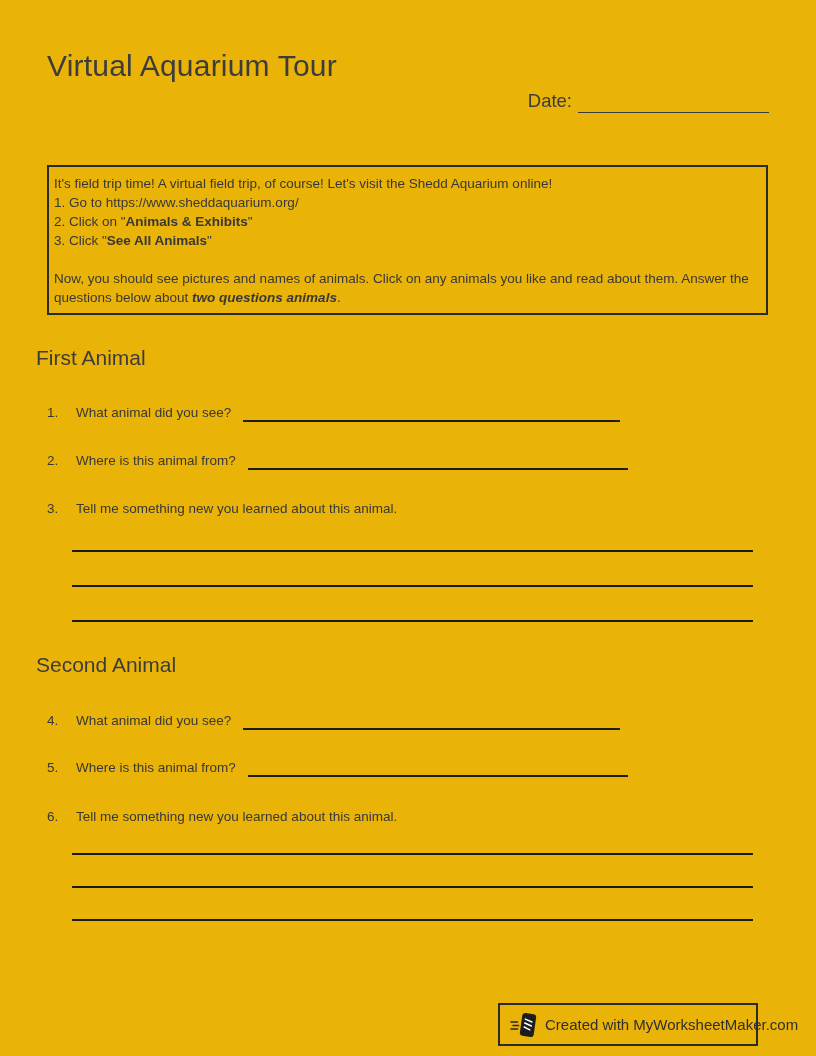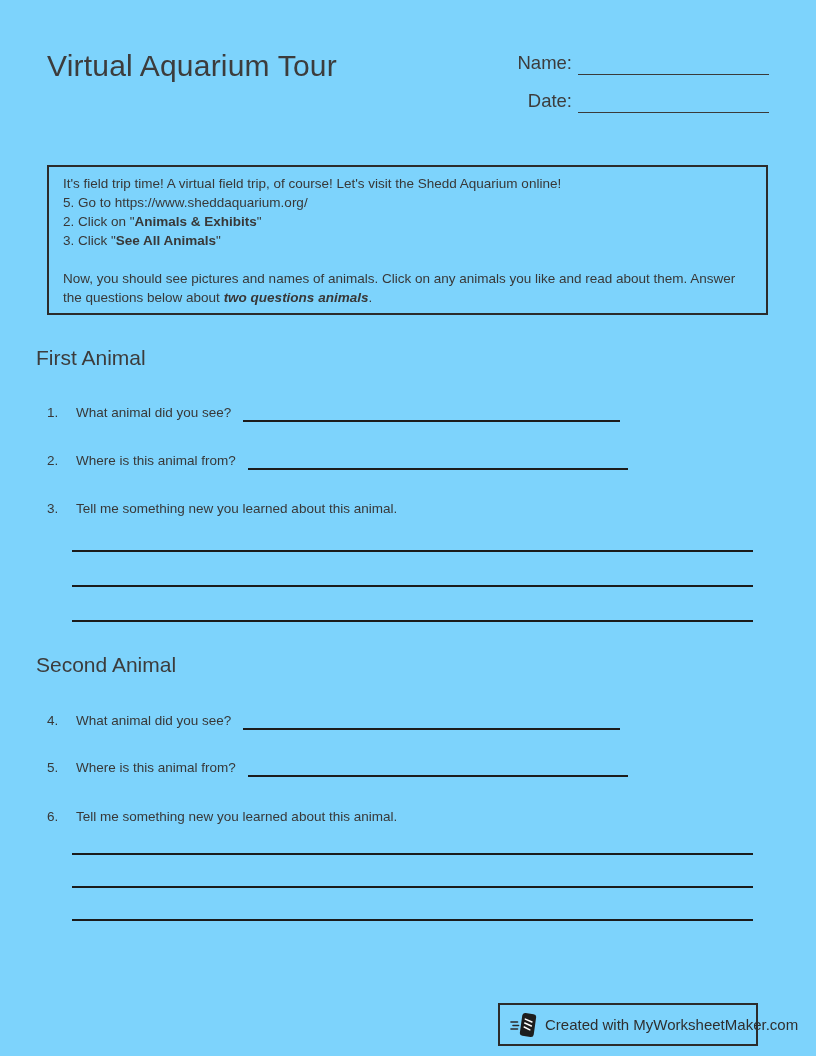--- a/index.html
+++ b/index.html
@@ -1,20 +1,20 @@
 <!DOCTYPE html>
 <html><head>
 <meta charset="utf-8">
 <style>
   html, body { margin: 0; padding: 0; background: #ffffff; }
   .page {
     position: relative;
     width: 816px;
     height: 1056px;
-    background: #7dd3fc;
+    background: #eab308;
     font-family: "Liberation Sans", sans-serif;
     color: #383838;
     overflow: hidden;
   }
 
   
   .doc-title {
     position: absolute;
     left: 47px;
     top: 49px;
@@ -45,21 +45,21 @@
   }
 
   
   .instructions {
     position: absolute;
     left: 47px;
     top: 165px;
     width: 721px;
     box-sizing: border-box;
     border: 2px solid #2b2b2b;
-    padding: 7px 11px 6px 14px;
+    padding: 7px 11px 6px 5px;
     font-size: 13.5px;
     line-height: 19px;
     color: #383838;
   }
   .instr-line { min-height: 19px; }
   .instr-line.blank { height: 19px; }
 
   
   .section-heading {
     position: absolute;
@@ -134,32 +134,28 @@
     white-space: nowrap;
   }
 </style>
 </head>
 <body>
 
 <div class="page">
 
   <div class="doc-title">Virtual Aquarium Tour</div>
 
-  <div class="field-row name">
-    <span class="field-label">Name:</span>
-    <span class="field-line"></span>
-  </div>
   <div class="field-row date">
     <span class="field-label">Date:</span>
     <span class="field-line"></span>
   </div>
 
   <div class="instructions">
       <div class="instr-line"><span>It's field trip time! A virtual field trip, of course! Let's visit the Shedd Aquarium online!</span></div>
-      <div class="instr-line"><span>5. Go to </span><span style="font-weight: 400;">https://www.sheddaquarium.org/</span></div>
+      <div class="instr-line"><span>1. Go to </span><span style="font-weight: 400;">https://www.sheddaquarium.org/</span></div>
       <div class="instr-line"><span>2. Click on "</span><span style="font-weight: 700;">Animals &amp; Exhibits</span><span>"</span></div>
       <div class="instr-line"><span>3. Click "</span><span style="font-weight: 700;">See All Animals</span><span>"</span></div>
       <div class="instr-line blank"></div>
       <div class="instr-line"><span>Now, you should see pictures and names of animals. Click on any animals you like and read about them. Answer the questions below about </span><span style="font-weight: 700; font-style: italic;">two questions animals</span><span>.</span></div>
     </div>
 
   <div class="section-heading" id="heading-1">First Animal</div>
 
   <div class="q-row" id="q1">
     <span class="q-num">1.</span>

